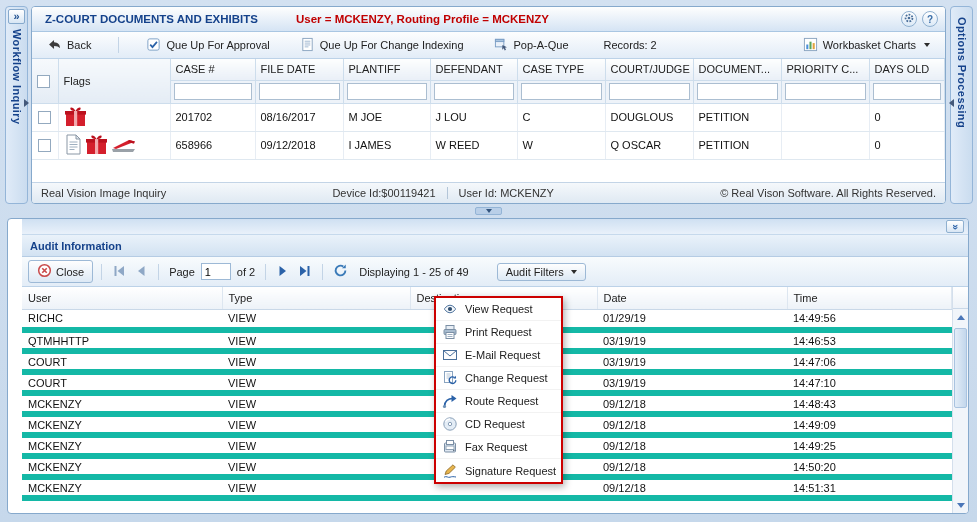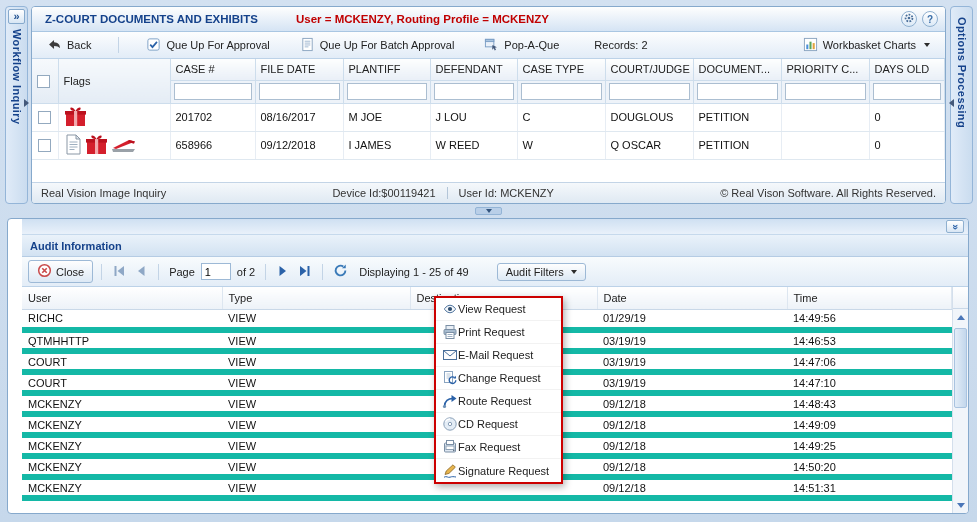--- a/index.html
+++ b/index.html
@@ -76,21 +76,21 @@
   .scrollbar{position:absolute;right:0;top:0;bottom:0;width:16px;background:#f1f5fa;border-left:1px solid #d4dfec;display:flex;flex-direction:column;}
   .sb-spacer{height:22px;background:linear-gradient(#ffffff,#edf2f8);border-bottom:1px solid #c9d8e8;}
   .sb-btn{height:16px;display:flex;align-items:center;justify-content:center;cursor:pointer;}
   .tri-up-b{width:0;height:0;border-left:4px solid transparent;border-right:4px solid transparent;border-bottom:5px solid #4a76b8;}
   .tri-down-b{width:0;height:0;border-left:4px solid transparent;border-right:4px solid transparent;border-top:5px solid #4a76b8;}
   .sb-track{flex:1;position:relative;}
   .sb-thumb{position:absolute;left:1px;right:1px;top:3px;height:80px;background:linear-gradient(90deg,#e2ecf7,#c3d7ec);border:1px solid #a9c3e0;border-radius:2px;cursor:grab;}
 
   
   .filter-menu{position:absolute;left:434px;top:296px;width:129px;background:#fff;border:2px solid #cc0000;box-shadow:2px 3px 7px rgba(0,0,0,.3);z-index:50;}
-  .menu-item{height:23px;display:flex;align-items:center;padding:0 6px 0 5px;border-bottom:1px solid #f2f2f2;cursor:pointer;text-align:center;}
+  .menu-item{height:23px;display:flex;align-items:center;gap:7px;padding:0 6px 0 5px;border-bottom:1px solid #f2f2f2;cursor:pointer;text-align:center;}
   .menu-item:last-child{border-bottom:none;}
   .mi-icon{width:17px;height:17px;flex:0 0 17px;display:flex;align-items:center;justify-content:center;}
   .mi-label{color:#222;white-space:nowrap;}
 </style>
 </head>
 <body>
 
 <div class="stage">
 
   <div class="vstrip left">
@@ -134,21 +134,21 @@
               <rect x="2" y="2" width="12" height="12" rx="2" fill="#fff" stroke="#7a9ec4"></rect>
               <path d="M4.5 8.2l2.4 2.6 4.8-5.6" fill="none" stroke="#2b62a8" stroke-width="1.8"></path>
             </svg></span>
         <span>Que Up For Approval</span>
       </span>
       <span class="tbtn">
         <span><svg width="15" height="15" viewBox="0 0 16 16">
               <rect x="3" y="1.5" width="10" height="13" fill="#fff" stroke="#8aa4c0"></rect>
               <path d="M5 4.5h6M5 6.5h6M5 8.5h6M5 10.5h4" stroke="#9fb6d0" stroke-width="1"></path>
             </svg></span>
-        <span>Que Up For Batch Approval</span>
+        <span>Que Up For Change Indexing</span>
       </span>
       <span class="tbtn">
         <span><svg width="15" height="15" viewBox="0 0 16 16">
               <rect x="1.5" y="2.5" width="9" height="8" fill="#eaf1f9" stroke="#7a9ec4"></rect>
               <rect x="1.5" y="2.5" width="9" height="2.4" fill="#a9c4e0" stroke="#7a9ec4"></rect>
               <path d="M9 8.6l4.8 2.2-2.1.6 1.1 2.3-1.4.6-1-2.3-1.7 1.5z" fill="#44597a"></path>
             </svg></span>
         <span>Pop-A-Que</span>
       </span>
       <span class="records">Records: 2</span>

